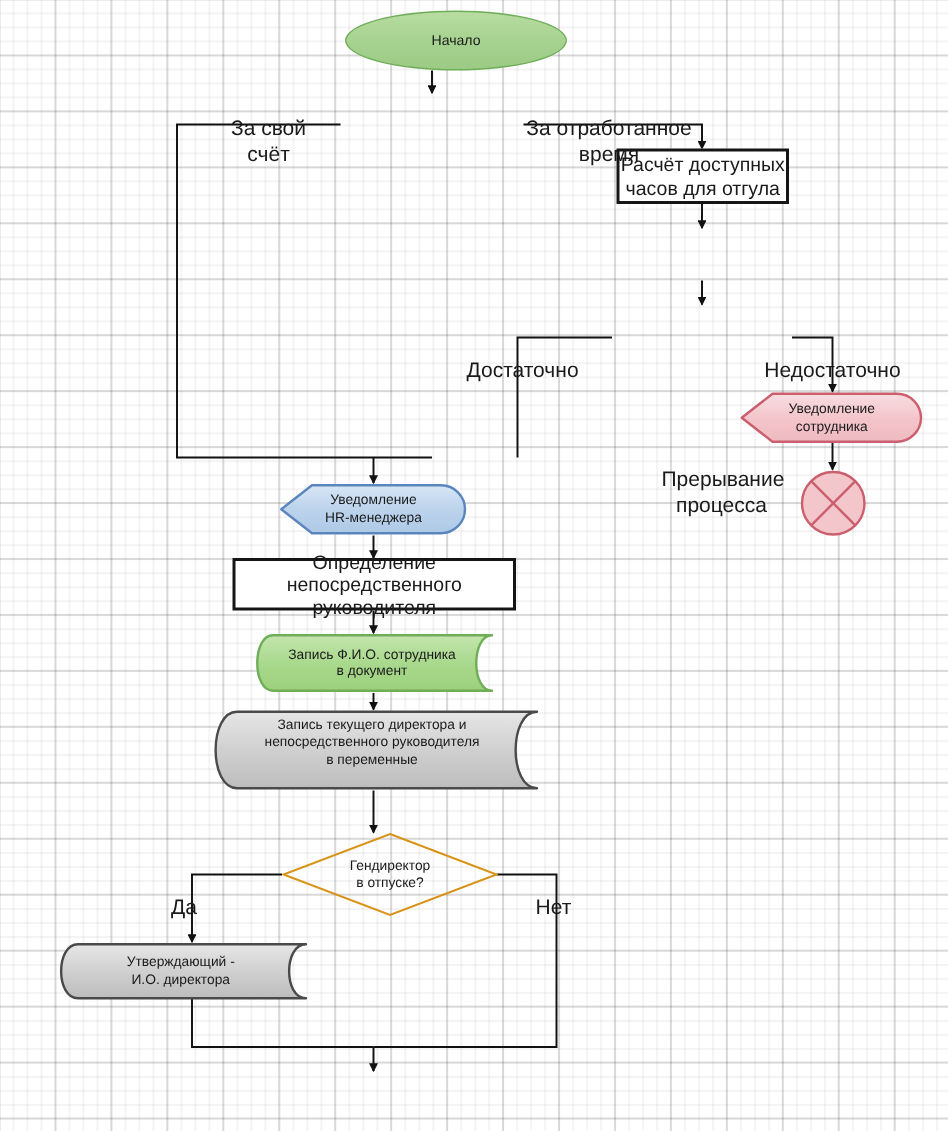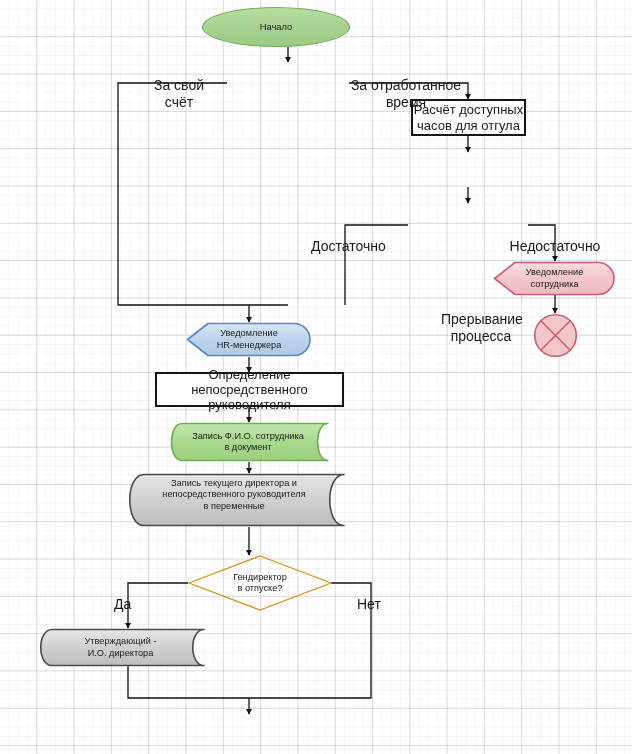--- a/index.html
+++ b/index.html
@@ -155,21 +155,21 @@
       <path d="M 188 583 L 128 583 L 128 628" marker-end="url(#arrow)"></path>
 
       <path d="M 331 583 L 371 583 L 371 698 L 249 698"></path>
 
       <path d="M 128 666 L 128 698 L 249 698"></path>
 
       <path d="M 249 698 L 249 714" marker-end="url(#arrow)"></path>
     </g>
   </svg>
 
-  <div class="node ellipse-start" style="left:202px; top:7px; width:148px; height:40px;text-align:center;">Начало</div>
+  <div class="node ellipse-start" style="left:230px; top:7px; width:148px; height:40px;text-align:center;">Начало</div>
 
 
   <div class="node process-box" style="left:411px; top:99px; width:115px; height:37px;">Расчёт доступных
 часов для отгула</div>
 
 
 
   <div class="shape-svg-wrap" style="left:493px; top:261px; width:123px; height:35px;">
     <svg width="123" height="35" viewBox="0 0 123 35">
       <defs>
@@ -220,21 +220,21 @@
           <stop offset="100%" stop-color="#9bd07c"></stop>
         </linearGradient>
       </defs>
       <path d="M 16 1.5 L 162 1.5 C 148 1.5 148 38.5 162 38.5 L 16 38.5
                C 2 38.5 2 1.5 16 1.5 Z" fill="url(#greeng)" stroke="#6fae58" stroke-width="1.6" stroke-linejoin="round"></path>
     </svg>
     <div class="shape-label shift-left">Запись Ф.И.О. сотрудника
 в документ</div>
   </div>
 
-  <div class="shape-svg-wrap" style="left:122px; top:473px; width:224px; height:44px;">
+  <div class="shape-svg-wrap" style="left:136px; top:473px; width:224px; height:44px;">
     <svg width="224" height="54" viewBox="0 0 224 54">
       <defs>
         <linearGradient id="grayg" x1="0" y1="0" x2="0" y2="1">
           <stop offset="0%" stop-color="#e6e6e6"></stop>
           <stop offset="45%" stop-color="#d2d2d2"></stop>
           <stop offset="100%" stop-color="#bdbdbd"></stop>
         </linearGradient>
       </defs>
       <path d="M 22 1.5 L 222 1.5 C 203 1.5 203 52.5 222 52.5 L 22 52.5
                C 3 52.5 3 1.5 22 1.5 Z" fill="url(#grayg)" stroke="#4a4a4a" stroke-width="1.6" stroke-linejoin="round"></path>

